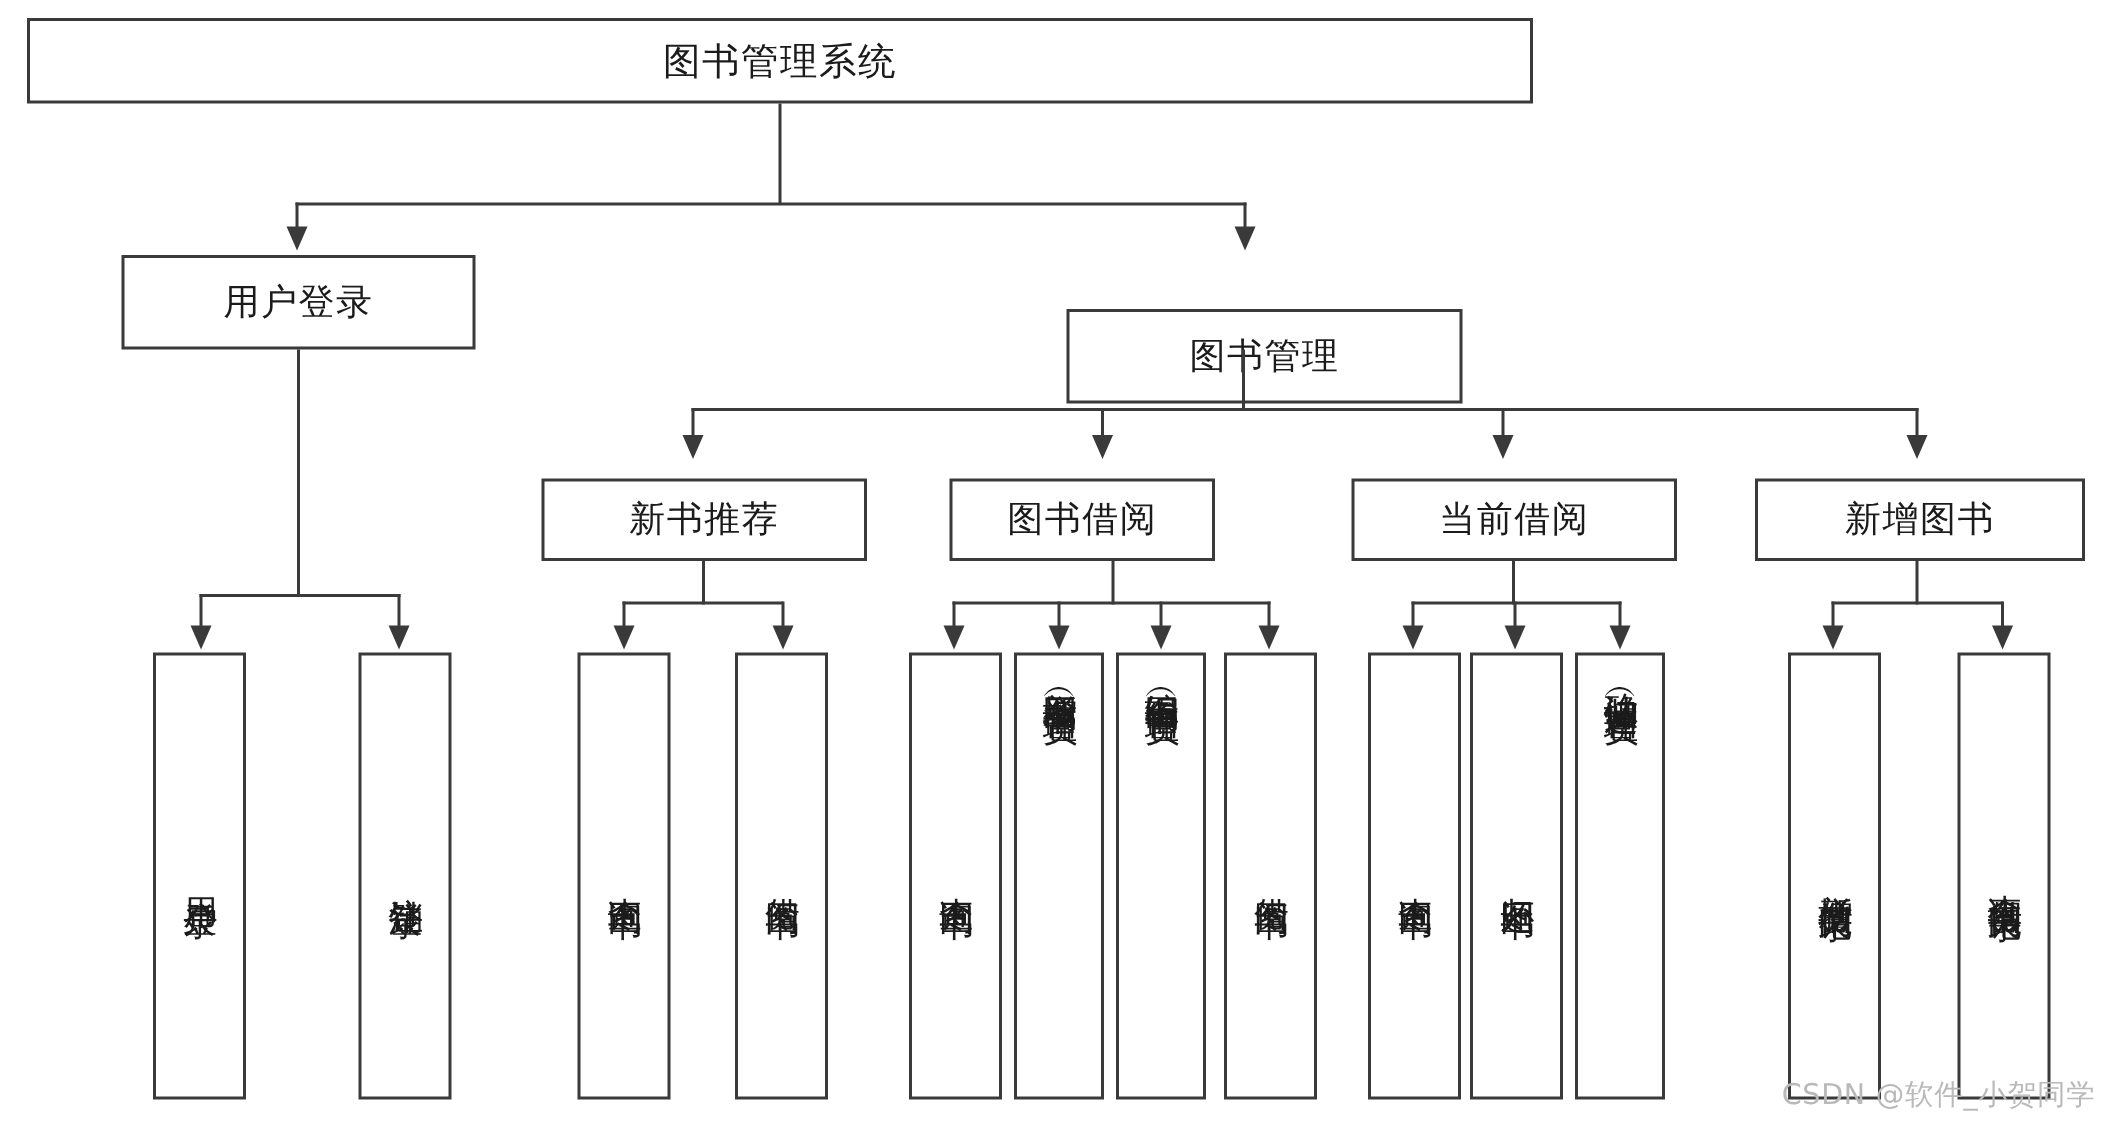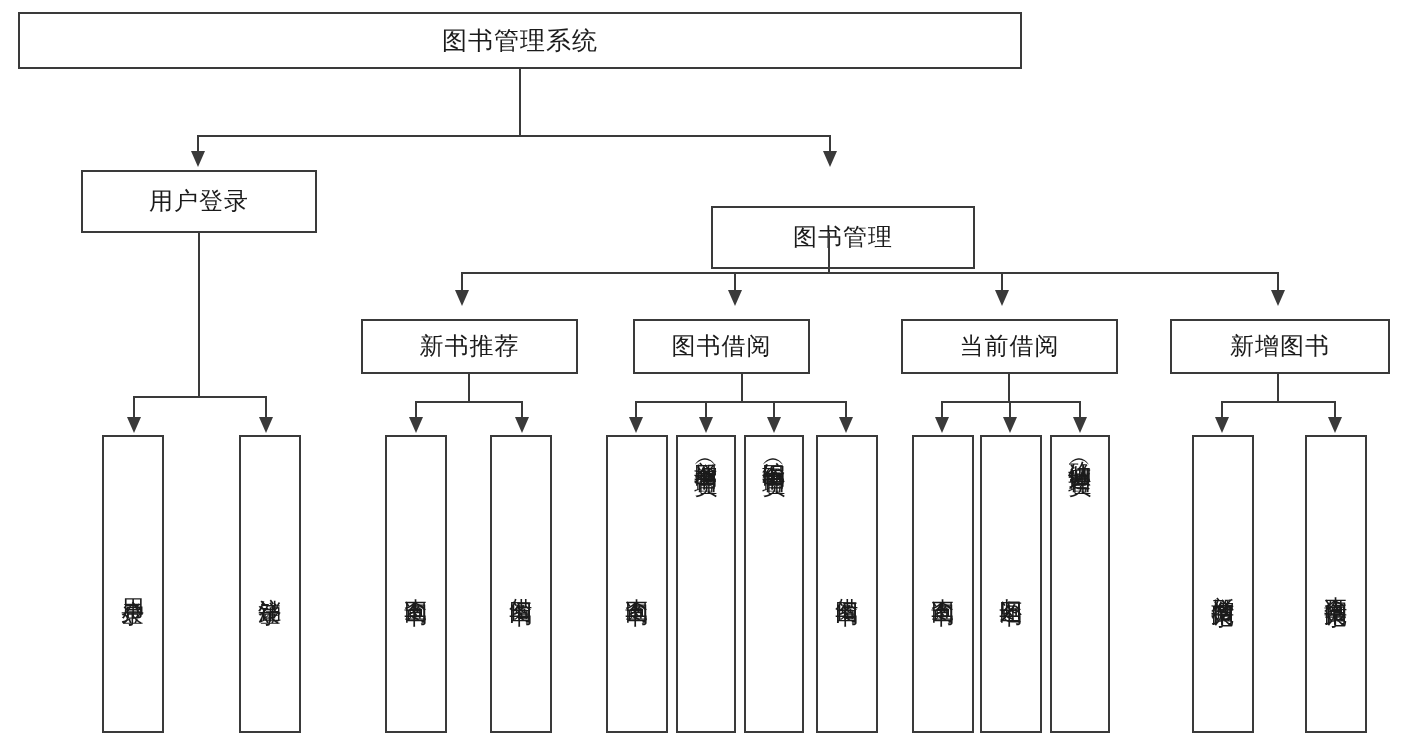--- a/index.html
+++ b/index.html
@@ -196,14 +196,15 @@
     <span class="vtxt">确认归还（管理员）</span>
   </div>
 
   <div class="box v" style="left:1192px;top:435px;width:62px;height:298px;">
     <span class="vtxt">新增借阅记录</span>
   </div>
   <div class="box v" style="left:1305px;top:435px;width:62px;height:298px;">
     <span class="vtxt">查询借阅记录</span>
   </div>
 
+  <div id="watermark">CSDN @软件_小贺同学</div>
 
 </div>
 
 </body></html>

